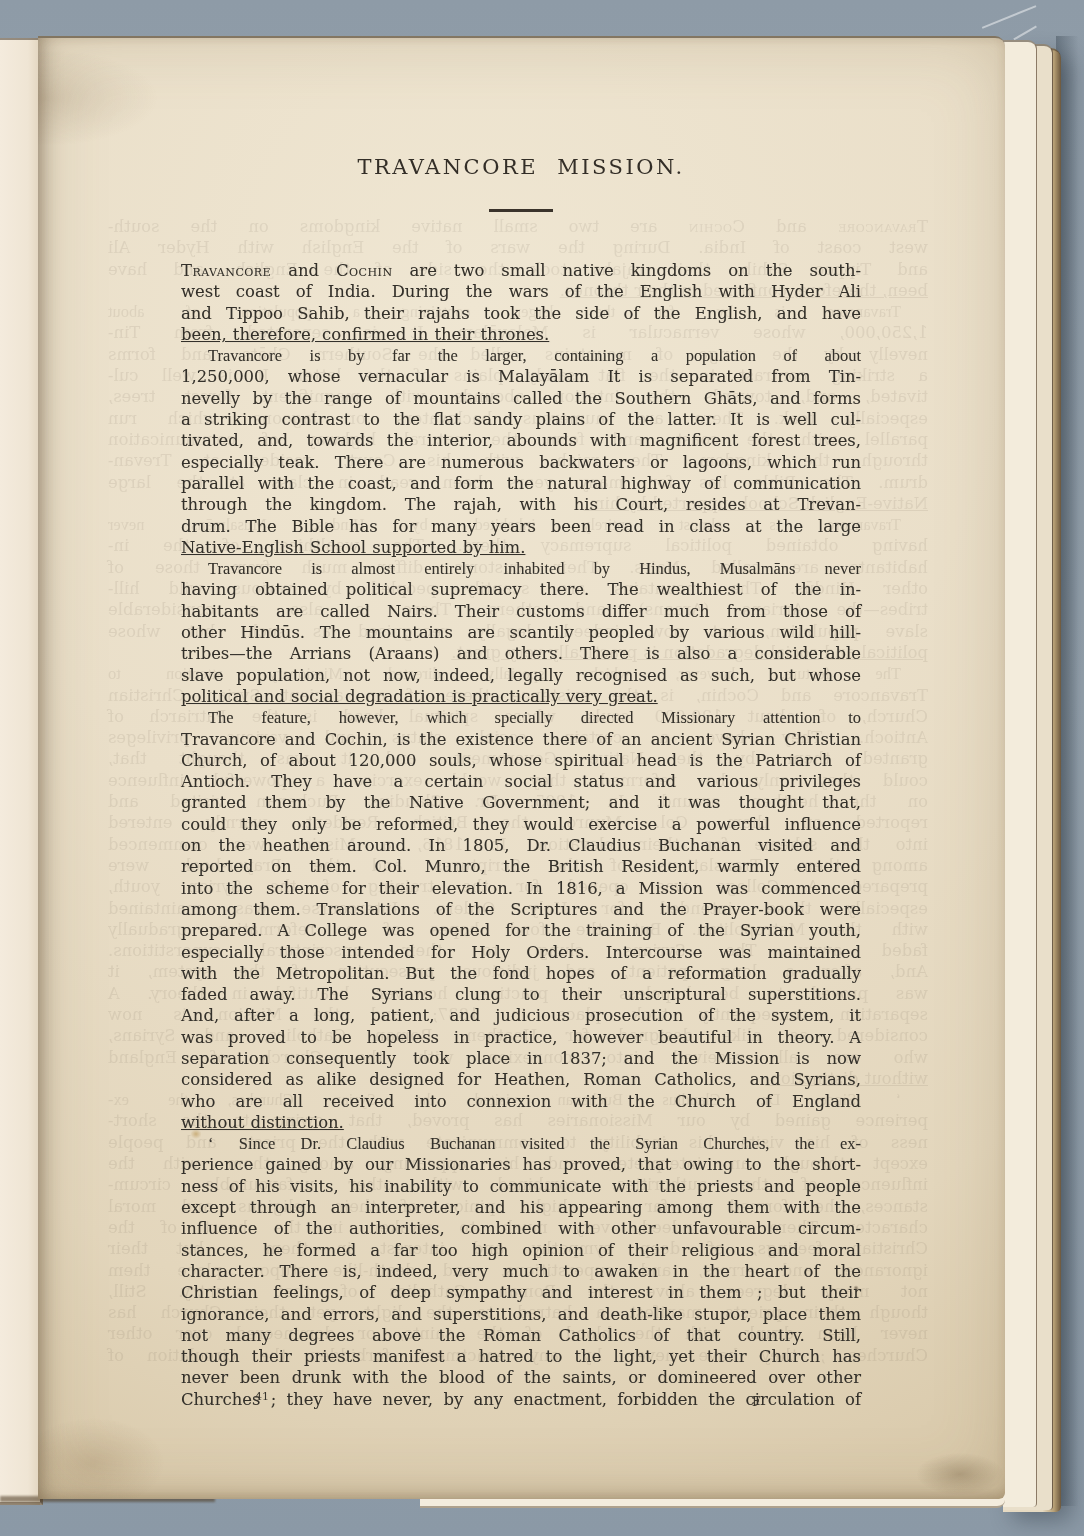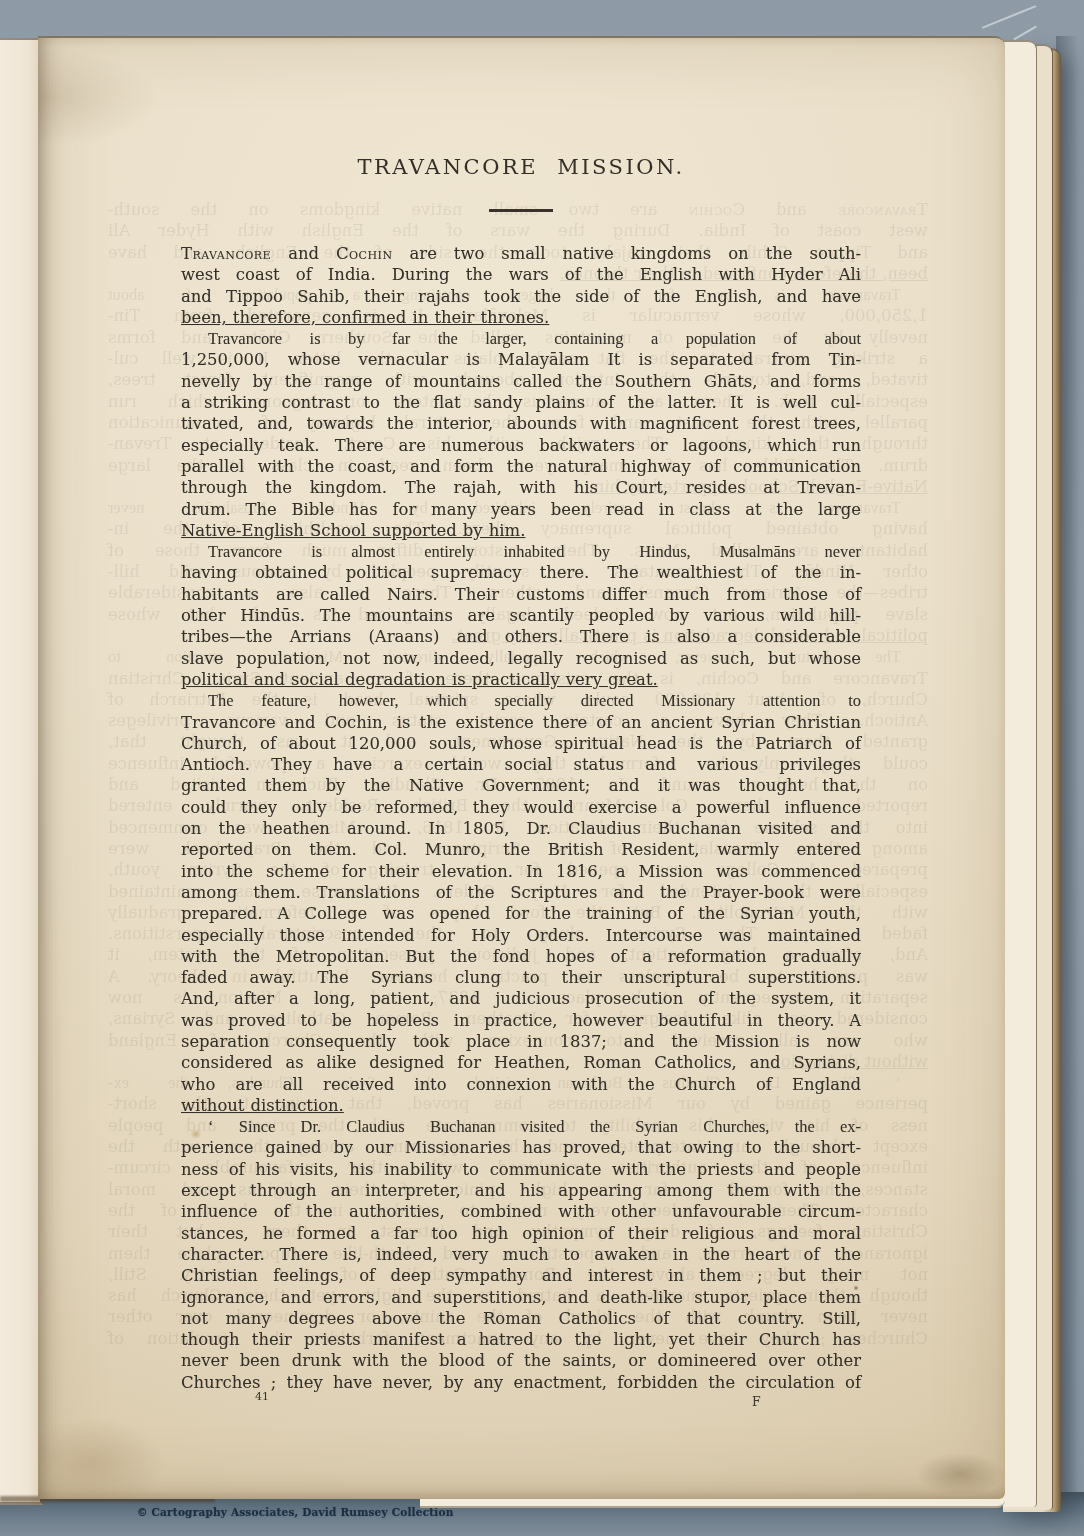--- a/index.html
+++ b/index.html
@@ -46,43 +46,40 @@
   .stains{position:absolute;inset:0;z-index:2;pointer-events:none;border-radius:inherit;background:
      radial-gradient(62px 30px at 922px 1436px,rgba(92,70,40,.30),rgba(92,70,40,0) 70%),
      radial-gradient(95px 60px at 55px 1425px,rgba(118,88,48,.20),rgba(118,88,48,0) 75%),
      radial-gradient(7px 6px at 158px 1096px,rgba(170,125,45,.45),rgba(170,125,45,0) 80%),
      radial-gradient(3px 3px at 818px 1250px,rgba(55,42,28,.6),rgba(55,42,28,0) 90%),
      radial-gradient(140px 60px at 8px 60px,rgba(110,85,52,.16),rgba(110,85,52,0) 80%);}
   .content{position:relative;z-index:3;margin-left:143px;width:680px;color:#33302a;}
   .title{margin:117px 0 8px 0;text-align:center;font-size:21px;font-weight:400;
          letter-spacing:2.5px;word-spacing:10px;color:#332e27;}
   .divider{width:64px;height:3px;background:#3a332b;margin:30px auto 0 auto;}
-  .body-text{margin-top:31px;}
+  .body-text{margin-top:48px;}
   .line{font-size:16.4px;line-height:21.3px;height:21.3px;text-align:justify;
         text-align-last:justify;word-spacing:.06em;
         text-shadow:.2px .2px 0 rgba(40,35,28,.18);}
   .line.indent{text-indent:27px;font-family:Liberation Serif, serif;}
   .line.shortlast{text-align-last:left;text-decoration:underline;}
   .sc{font-variant:small-caps;letter-spacing:.5px;}
   .page-footer{position:absolute;left:0;top:1352px;width:967px;height:26px;z-index:3;}
   .pageno{position:absolute;left:217px;top:0;font-size:11px;color:#36322b;}
   .sig{position:absolute;left:714px;top:4px;font-size:12.5px;color:#3b362e;}
 </style>
 </head>
 <body>
 
 <div class="stage">
 
   <div class="right-shadow"></div>
   <div class="scratch s1"></div>
   <div class="scratch s2"></div>
 
-  <div class="scan-bar">
-    <div class="copyright">© Cartography Associates, David Rumsey Collection</div>
-  </div>
 
   <div class="edge edgeC"></div>
   <div class="edge edgeB"></div>
   <div class="edge edgeA"></div>
   <div class="behind-bottom"></div>
 
   <div class="left-strip"></div>
   <div class="bottom-edge-left"></div>
 
   <div class="page">

